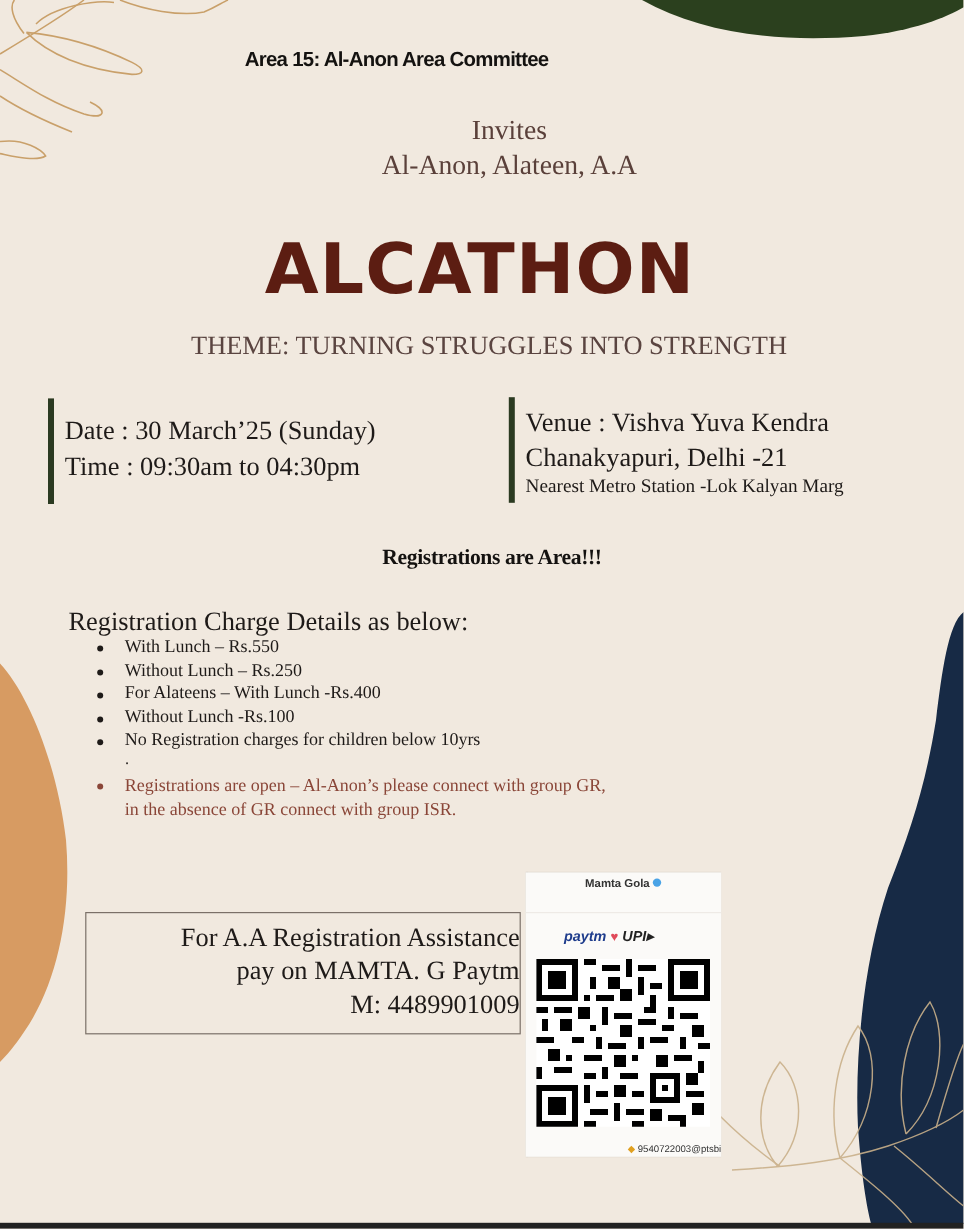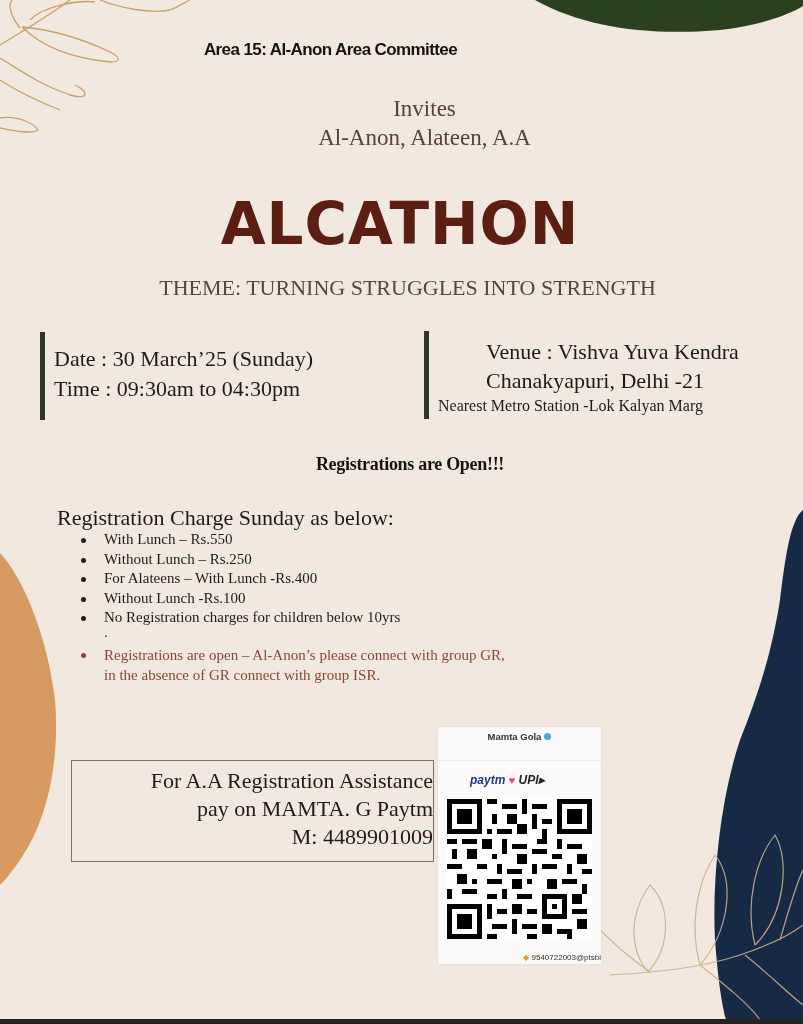--- a/index.html
+++ b/index.html
@@ -28,21 +28,21 @@
     font-size: 58px; letter-spacing: 1px; color: #5c1d12;
   }
   .theme {
     left: 0; width: 815px; top: 275px; text-align: center;
     font-family: "Liberation Serif", serif; font-size: 22px; color: #5a4440;
   }
   .info-block { border-left: 5px solid #2b3a21; padding-left: 9px; }
   .dt { left: 40px; top: 332px; height: 88px; padding-top: 12px; box-sizing: border-box; }
   .dt div { font-family: "Liberation Serif", serif; font-size: 22px; line-height: 30px; }
   .venue { left: 424px; top: 331px; height: 88px; padding-top: 6px; box-sizing: border-box; }
-  .venue .big { font-family: "Liberation Serif", serif; font-size: 22px; line-height: 29px; margin-left: 48px; }
+  .venue .big { font-family: "Liberation Serif", serif; font-size: 22px; line-height: 29px; }
   .venue .small { font-family: "Liberation Serif", serif; font-size: 16px; line-height: 22px; }
   .reg-open {
     left: 280px; width: 260px; top: 454px; text-align: center;
     font-family: "Liberation Serif", serif; font-weight: bold; font-size: 18px; color: #141210;
     letter-spacing: -0.3px;
   }
   .charge-head {
     left: 57px; top: 505px; font-family: "Liberation Serif", serif; font-size: 22px;
   }
   .charges { left: 78px; top: 530px; margin: 0; padding: 0; list-style: none; }
@@ -143,23 +143,23 @@
   <div>Date : 30 March’25 (Sunday)</div>
   <div>Time : 09:30am to 04:30pm</div>
 </div>
 
 <div class="abs info-block venue">
   <div class="big">Venue : Vishva Yuva Kendra</div>
   <div class="big">Chanakyapuri, Delhi -21</div>
   <div class="small">Nearest Metro Station -Lok Kalyan Marg</div>
 </div>
 
-<div class="abs reg-open">Registrations are Open!!!</div>
-
-<div class="abs charge-head">Registration Charge Sunday as below:</div>
+<div class="abs reg-open">Registrations are Area!!!</div>
+
+<div class="abs charge-head">Registration Charge Details as below:</div>
 
 <ul class="abs charges">
   <li>With Lunch – Rs.550</li>
   <li>Without Lunch – Rs.250</li>
   <li>For Alateens – With Lunch -Rs.400</li>
   <li>Without Lunch -Rs.100</li>
   <li>No Registration charges for children below 10yrs</li>
 </ul>
 
 <div class="abs dot-line">.</div>

